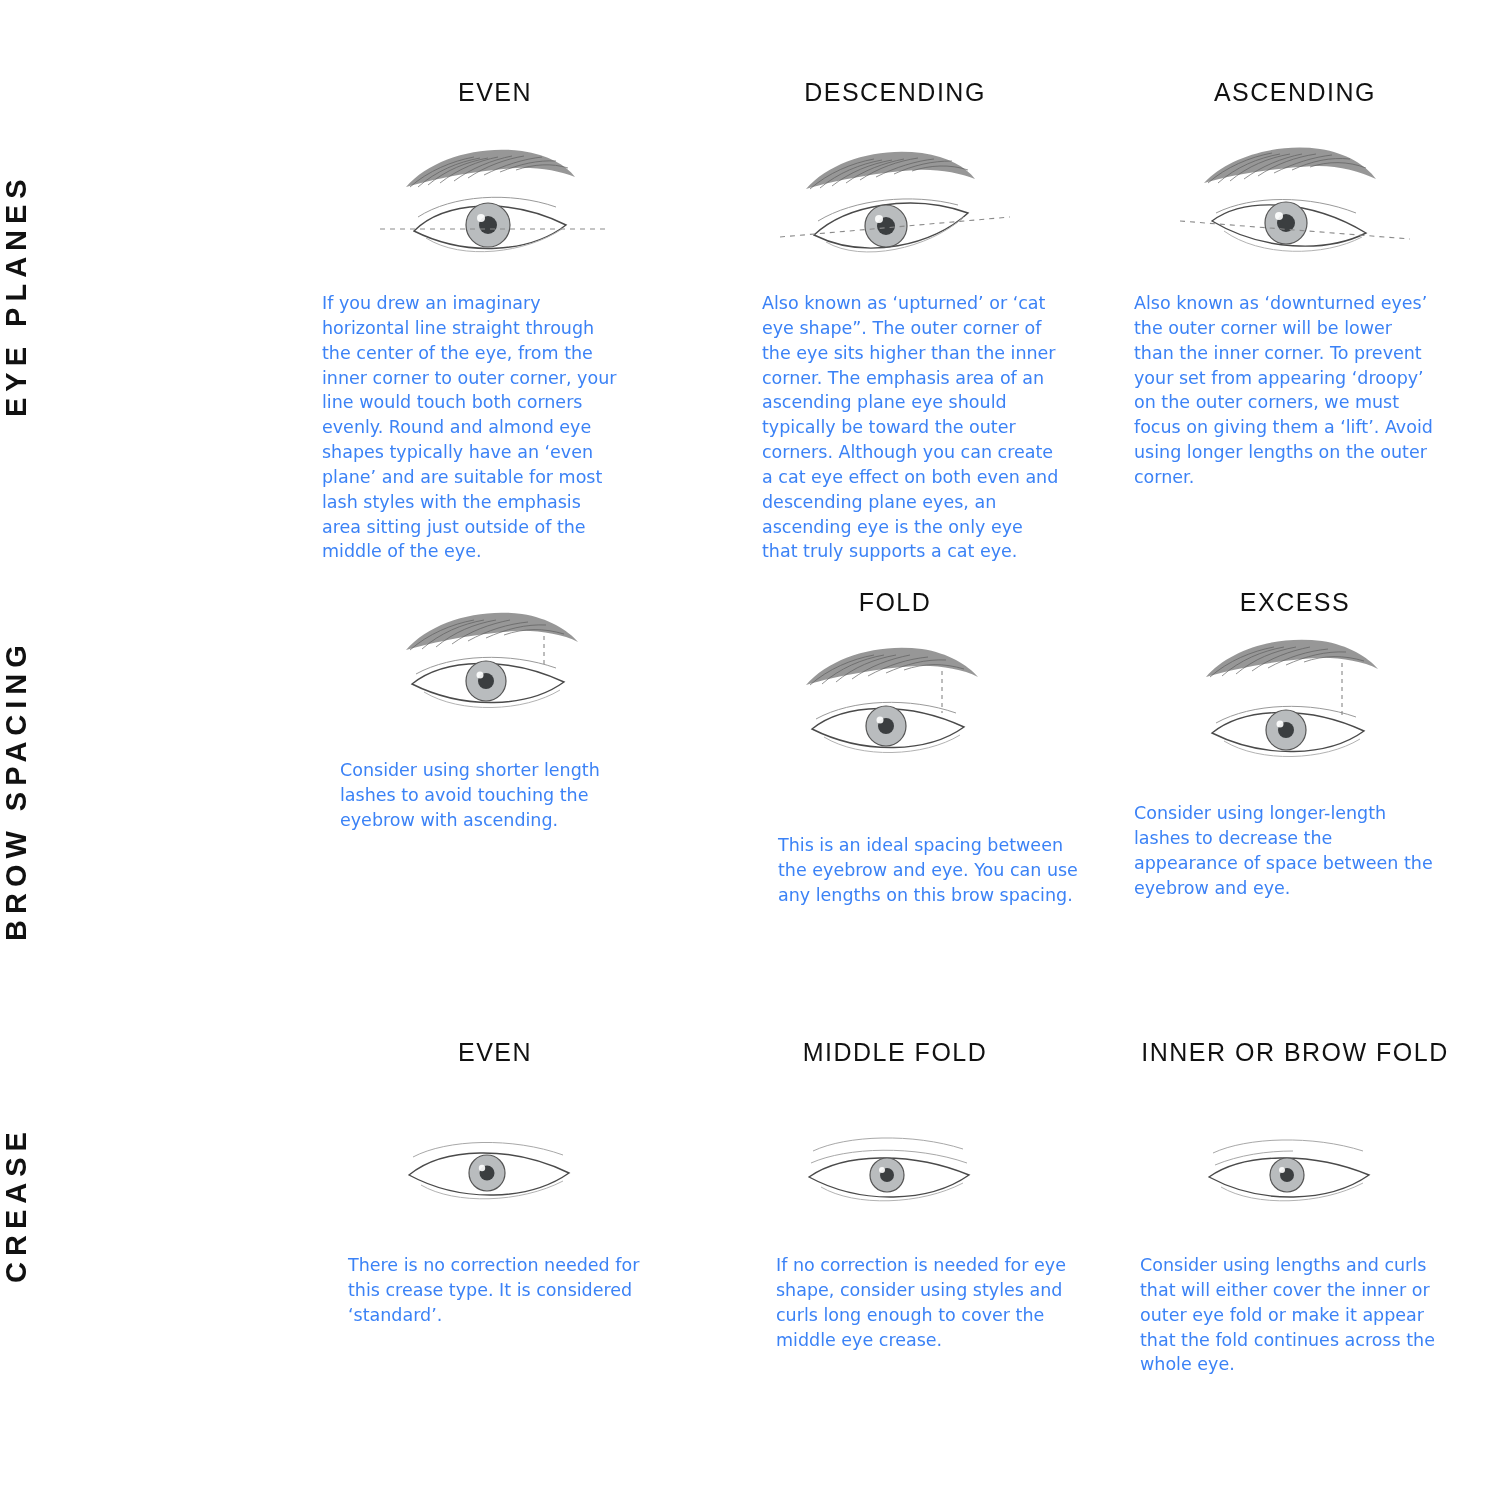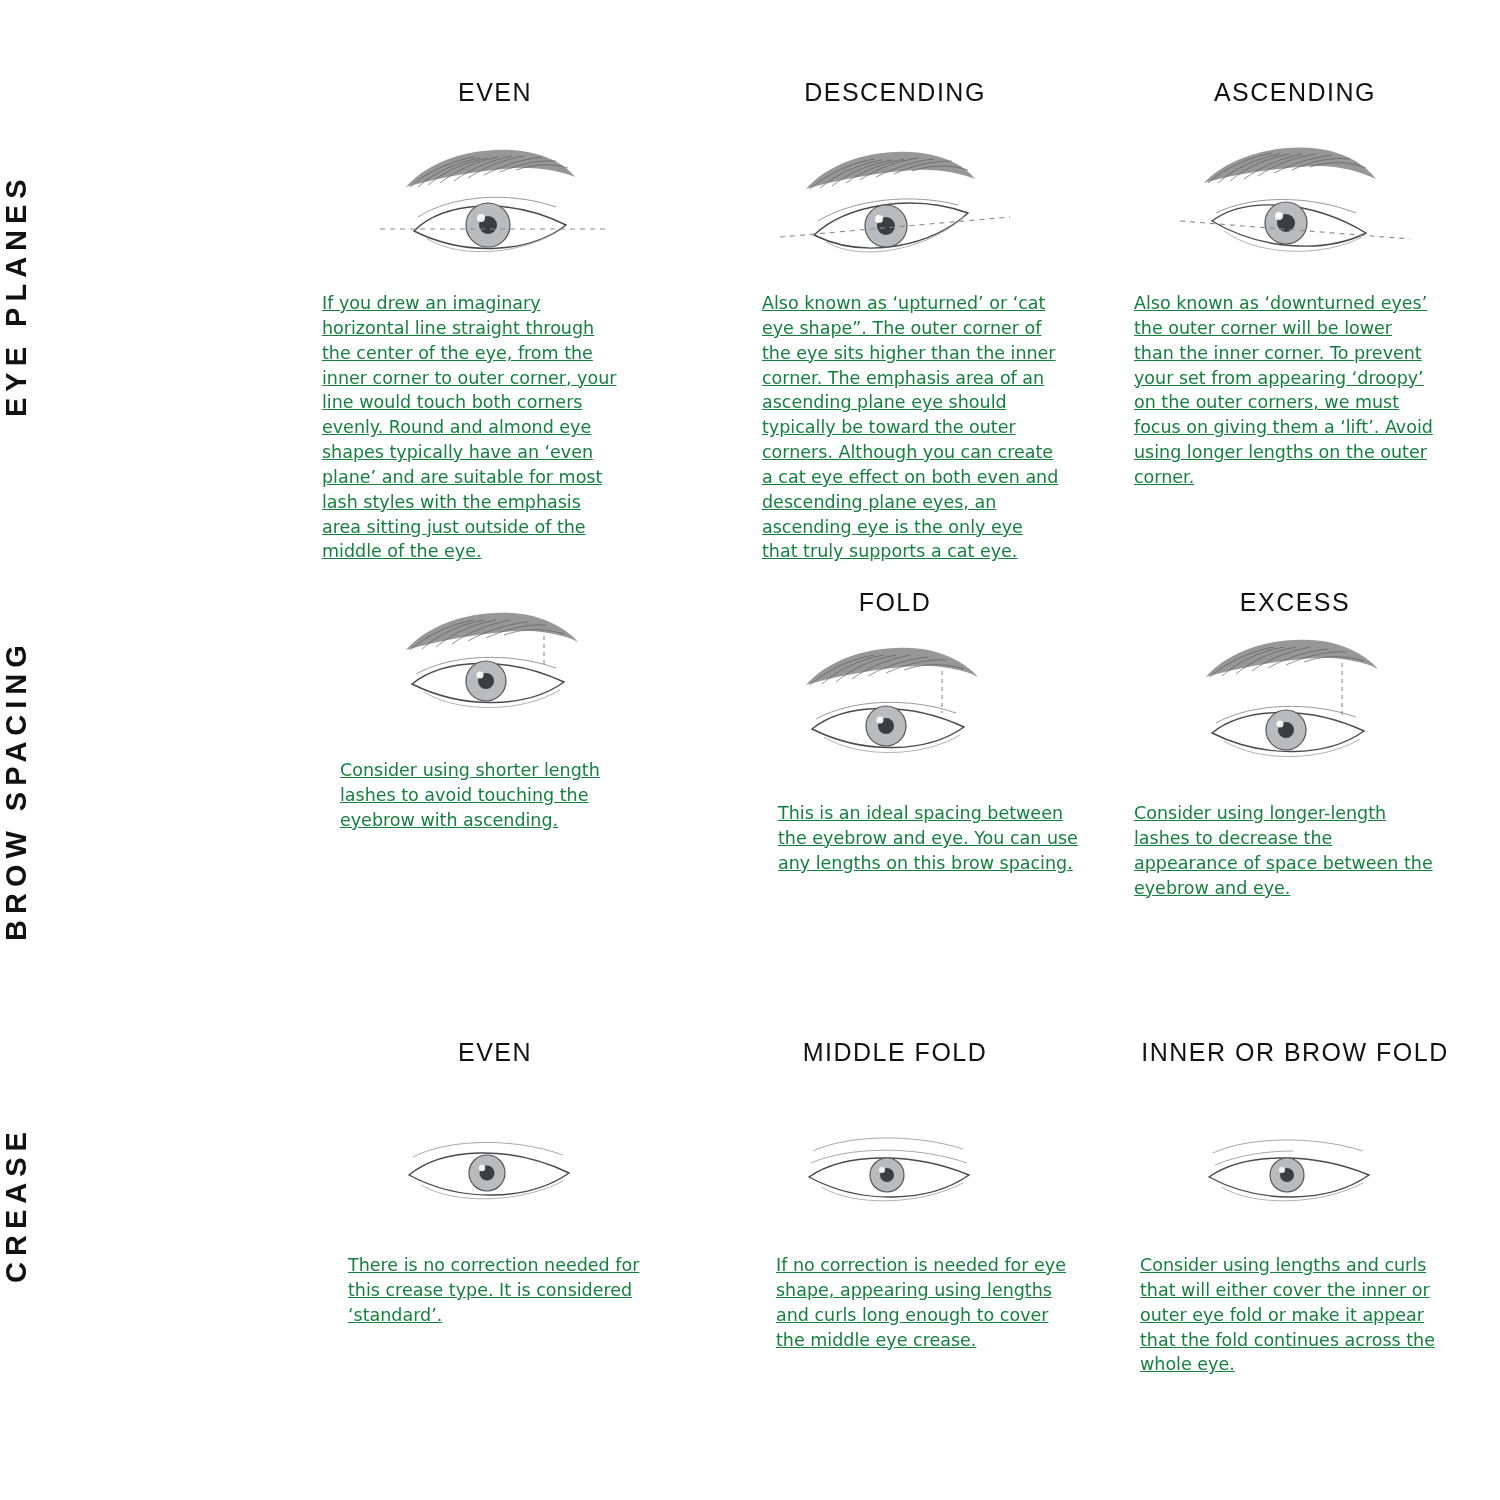--- a/index.html
+++ b/index.html
@@ -84,29 +84,28 @@
 
   .art {
     display: block;
     margin: 0 auto;
   }
 
   .body-text {
     font-family: "DejaVu Sans", sans-serif;
     font-size: 17.5px;
     line-height: 1.42;
-    color: #15803d;
+    color: #3b82f6;
     width: 300px;
-    text-decoration: underline;
   }
   .pad-a { padding-left: 12px; }
   .pad-b { padding-left: 52px; }
   .pad-c { padding-left: 24px; }
   .pad-d { padding-left: 30px; }
-  .pad-e { padding-left: 68px; }
+  .pad-e { padding-left: 68px; margin-top: 32px; }
   .pad-f { padding-left: 24px; }
   .pad-g { padding-left: 38px; }
   .pad-h { padding-left: 66px; }
   .pad-i { padding-left: 30px; }
 
   .art-wrap { height: 170px; }
   .art-wrap-sm { height: 120px; }
 </style>
 </head>
 <body>
@@ -346,21 +345,21 @@
               <path d="M18 18 C52 2 118 0 168 16" stroke="#a8a8a8" stroke-width="1"></path>
               <path d="M16 30 C52 14 120 12 172 30" stroke="#a8a8a8" stroke-width="1"></path>
               <path d="M14 44 C48 20 116 18 174 42 C134 70 66 72 14 44 Z" fill="#ffffff" stroke="#4a4a4a" stroke-width="1.4"></path>
               <circle cx="92" cy="42" r="17" fill="#b9bcbe" stroke="#555" stroke-width="1.2"></circle>
               <circle cx="92" cy="42" r="7" fill="#3b3e40" stroke="none"></circle>
               <circle cx="87" cy="37" r="3" fill="#ffffff" stroke="none" opacity="0.9"></circle>
               <path d="M26 54 C60 74 126 72 168 50" stroke="#b2b2b2" stroke-width="1"></path>
             </g>
           </svg>
         </div>
-        <div class="body-text pad-h">If no correction is needed for eye shape, appearing using lengths and curls long enough to cover the middle eye crease.</div>
+        <div class="body-text pad-h">If no correction is needed for eye shape, consider using styles and curls long enough to cover the middle eye crease.</div>
       </div>
 
       <div class="col">
         <div class="col-title">INNER OR BROW FOLD</div>
         <div class="art-wrap-sm" style="padding-top:52px;">
           <svg class="art" width="200" height="80" viewBox="0 0 200 80">
             <g fill="none" stroke="#6f6f6f" stroke-width="1.1">
               <path d="M18 20 C52 4 118 2 168 18" stroke="#a8a8a8" stroke-width="1"></path>
               <path d="M20 32 C44 22 72 18 98 18" stroke="#a8a8a8" stroke-width="1"></path>
               <path d="M14 44 C48 20 116 18 174 42 C134 70 66 72 14 44 Z" fill="#ffffff" stroke="#4a4a4a" stroke-width="1.4"></path>

